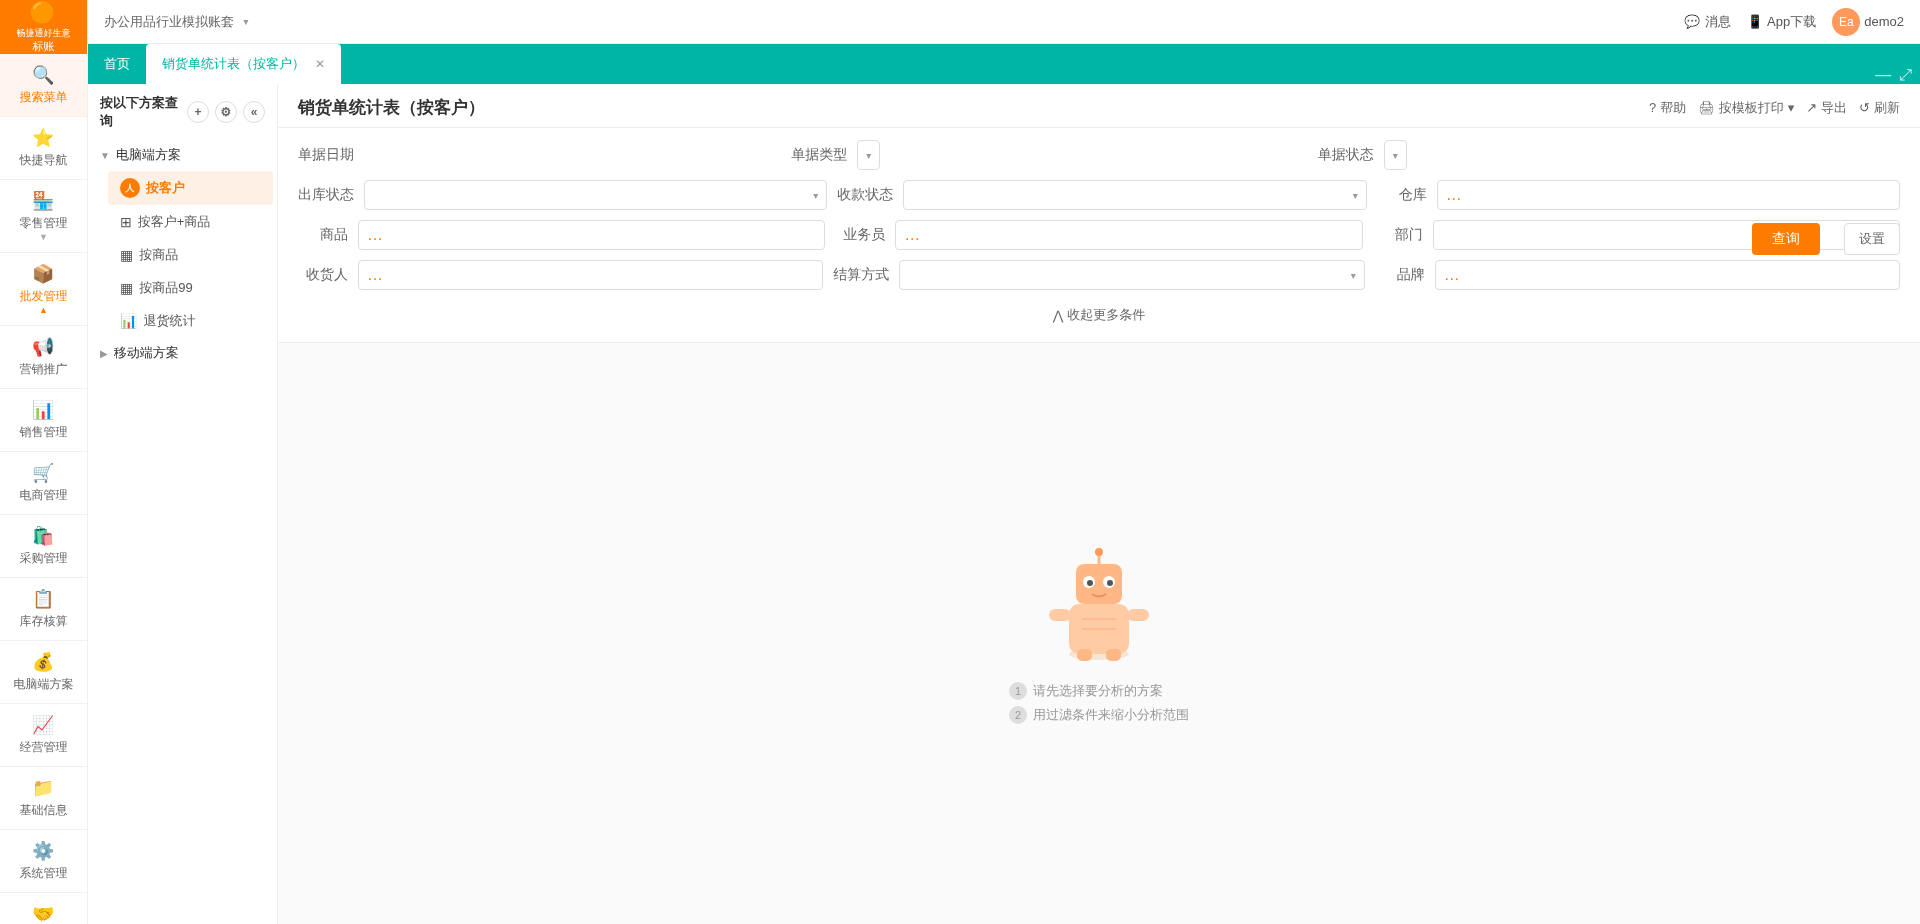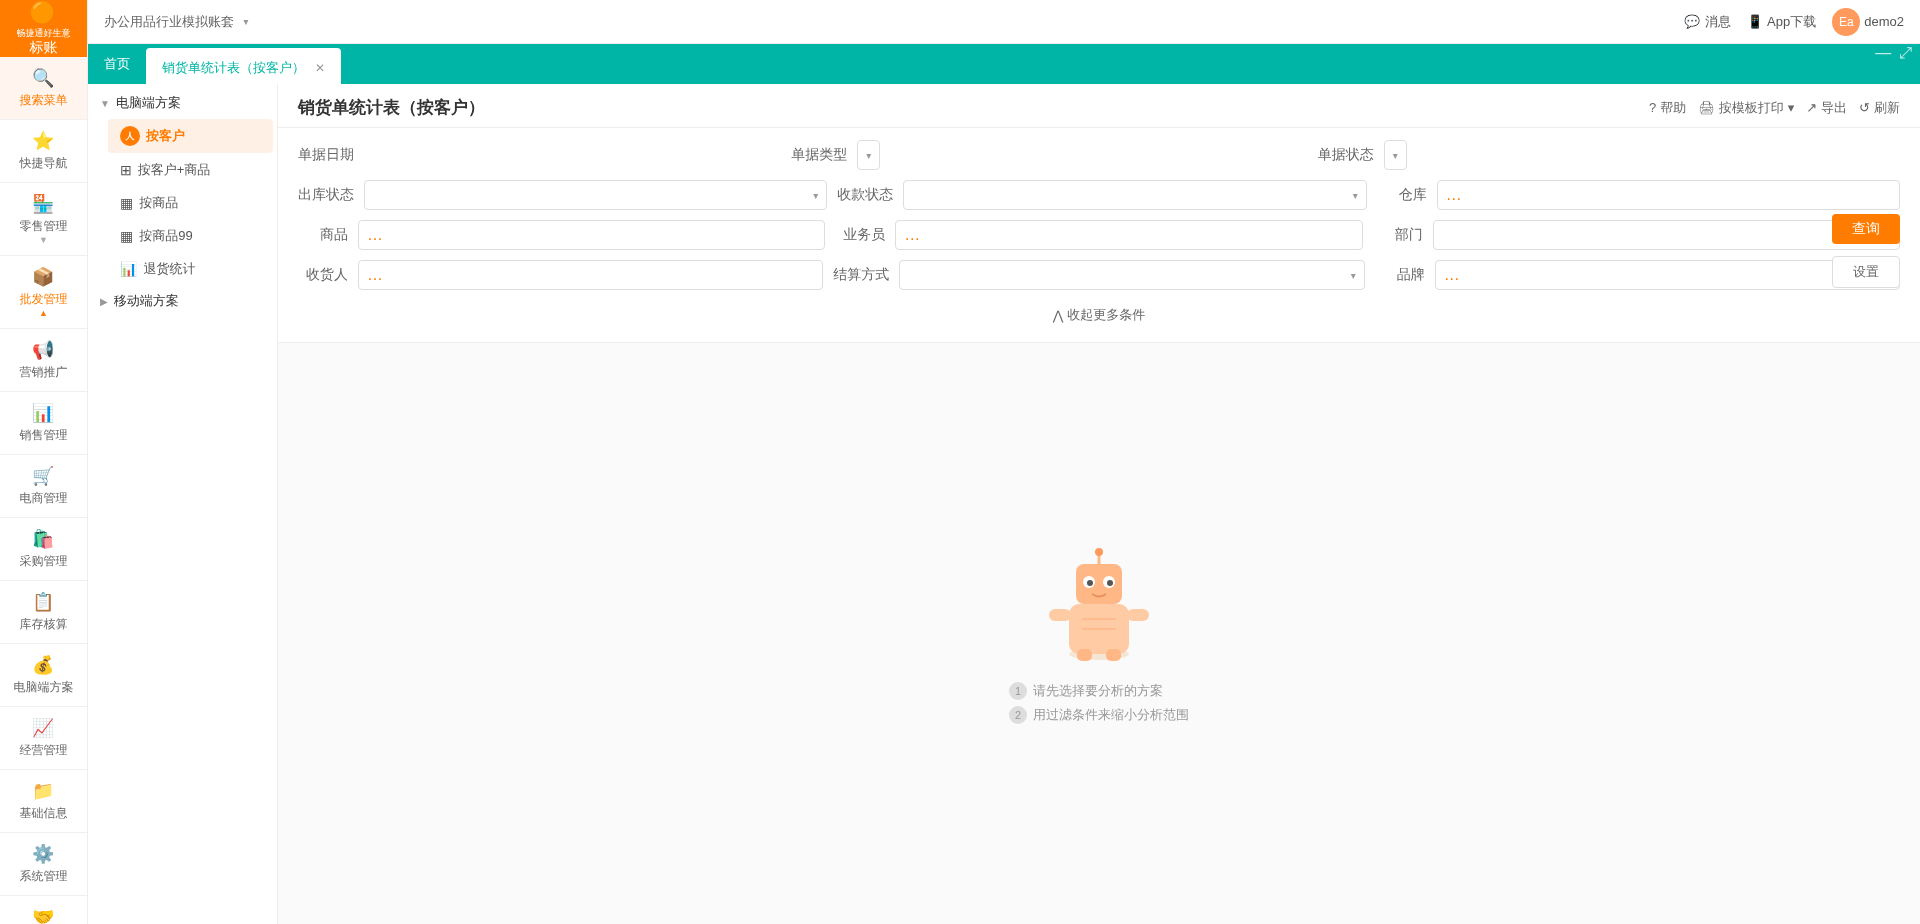--- a/index.html
+++ b/index.html
@@ -19,21 +19,21 @@
     .main { flex: 1; display: flex; flex-direction: column; overflow: hidden; }
 
     
     .top-header { height: 44px; background: #fff; display: flex; align-items: center; justify-content: space-between; padding: 0 16px; border-bottom: 1px solid #eee; flex-shrink: 0; }
     .top-header-left { display: flex; align-items: center; gap: 8px; font-size: 13px; color: #666; font-family: Liberation Mono, monospace; }
     .top-header-right { display: flex; align-items: center; gap: 16px; font-size: 13px; color: #555; }
     .top-header-right .icon-btn { display: flex; align-items: center; gap: 4px; cursor: pointer; }
     .avatar { width: 28px; height: 28px; border-radius: 50%; background: #ff9a5c; display: flex; align-items: center; justify-content: center; color: #fff; font-size: 12px; overflow: hidden; }
 
     
-    .tab-bar { height: 40px; background: #00b5a5; display: flex; align-items: flex-start; padding: 0 0; flex-shrink: 0; }
+    .tab-bar { height: 40px; background: #00b5a5; display: flex; align-items: flex-end; padding: 0 0; flex-shrink: 0; }
     .tab-item { height: 40px; padding: 0 16px; display: flex; align-items: center; gap: 6px; cursor: pointer; font-size: 13px; color: rgba(255,255,255,0.8); }
     .tab-item.active { background: #fff; color: #00b5a5; border-radius: 4px 4px 0 0; margin-top: 4px; }
     .tab-home { color: #fff; }
     .tab-close { font-size: 12px; color: #999; margin-left: 4px; cursor: pointer; }
     .tab-expand { margin-left: auto; margin-right: 8px; display: flex; align-items: center; gap: 8px; }
     .tab-expand-btn { color: rgba(255,255,255,0.8); cursor: pointer; font-size: 16px; }
 
     
     .content { flex: 1; display: flex; overflow: hidden; background: #f5f5f5; }
 
@@ -67,42 +67,42 @@
     .date-tabs { display: flex; align-items: center; gap: 4px; }
     .date-tab { padding: 2px 8px; border-radius: 3px; font-size: 12px; cursor: pointer; color: #666; }
     .date-tab.active { background: #ff7c00; color: #fff; border-radius: 10px; }
     .date-range { font-size: 12px; color: #999; margin-left: 8px; }
     .filter-select { flex: 1; height: 30px; border: 1px solid #ddd; border-radius: 4px; padding: 0 8px; font-size: 13px; background: #fff; color: #333; display: flex; align-items: center; justify-content: space-between; cursor: pointer; min-width: 0; }
     .filter-select-arrow { color: #999; font-size: 10px; }
     .filter-select-dots { color: #ff7c00; font-size: 16px; letter-spacing: 2px; }
     .collapse-btn { display: flex; align-items: center; justify-content: center; gap: 4px; font-size: 13px; color: #666; cursor: pointer; padding: 6px 16px; margin: 4px auto 0; }
 
     
-    .query-buttons { position: absolute; right: 20px; top: 130px; display: flex; flex-direction: column; gap: 12px; }
+    .query-buttons { position: absolute; right: 20px; top: 139px; display: flex; flex-direction: row; gap: 24px; }
     .btn-query { background: #ff7c00; color: #fff; border: none; border-radius: 4px; padding: 6px 20px; font-size: 14px; cursor: pointer; }
     .btn-settings { background: #fff; color: #666; border: 1px solid #ddd; border-radius: 4px; padding: 6px 14px; font-size: 13px; cursor: pointer; }
 
     
     .data-area { flex: 1; display: flex; flex-direction: column; align-items: center; justify-content: center; background: #fafafa; }
     .empty-state { display: flex; flex-direction: column; align-items: center; gap: 8px; }
     .empty-hint { display: flex; flex-direction: column; gap: 6px; }
     .empty-hint-item { display: flex; align-items: center; gap: 6px; font-size: 13px; color: #999; }
     .hint-num { width: 18px; height: 18px; border-radius: 50%; background: #ddd; color: #999; font-size: 11px; display: flex; align-items: center; justify-content: center; flex-shrink: 0; }
 
     
     .right-content-wrapper { flex: 1; display: flex; flex-direction: column; position: relative; overflow: hidden; }
   </style>
 </head>
 <body>
 
 <div class="sidebar">
   <div class="sidebar-logo">
     <div class="sidebar-logo-icon">🟠</div>
     <div class="sidebar-logo-text" style="font-size:9px;text-align:center;line-height:1.2;">畅捷通好生意</div>
-    <div style="font-size:14px;color:#fff;font-family:Liberation Serif, serif;">标账</div>
+    <div style="font-size:11px;color:#fff;font-family:Liberation Serif, serif;">标账</div>
   </div>
 
   <div class="sidebar-item sidebar-search">
     <div class="sidebar-item-icon">🔍</div>
     <div>搜索菜单</div>
   </div>
   <div class="sidebar-item">
     <div class="sidebar-item-icon">⭐</div>
     <div>快捷导航</div>
   </div>
@@ -194,20 +194,34 @@
     </div>
     <div class="tab-expand">
       <span class="tab-expand-btn">—</span>
       <span class="tab-expand-btn">⤢</span>
     </div>
   </div>
 
   <div class="content">
 
     <div class="left-panel">
+      <div class="left-panel-header">
+        <span>按以下方案查询</span>
+        <div class="left-panel-tools">
+          <div class="tool-btn">
+            <span>+</span>
+          </div>
+          <div class="tool-btn">
+            <span>⚙</span>
+          </div>
+          <div class="tool-btn">
+            <span>«</span>
+          </div>
+        </div>
+      </div>
 
       <div class="tree-section">
 
         <div class="tree-group">
           <div class="tree-group-title">
             <span class="tree-arrow">▼</span>
             <span>电脑端方案</span>
           </div>
           <div class="tree-children">
             <div class="tree-item active">

